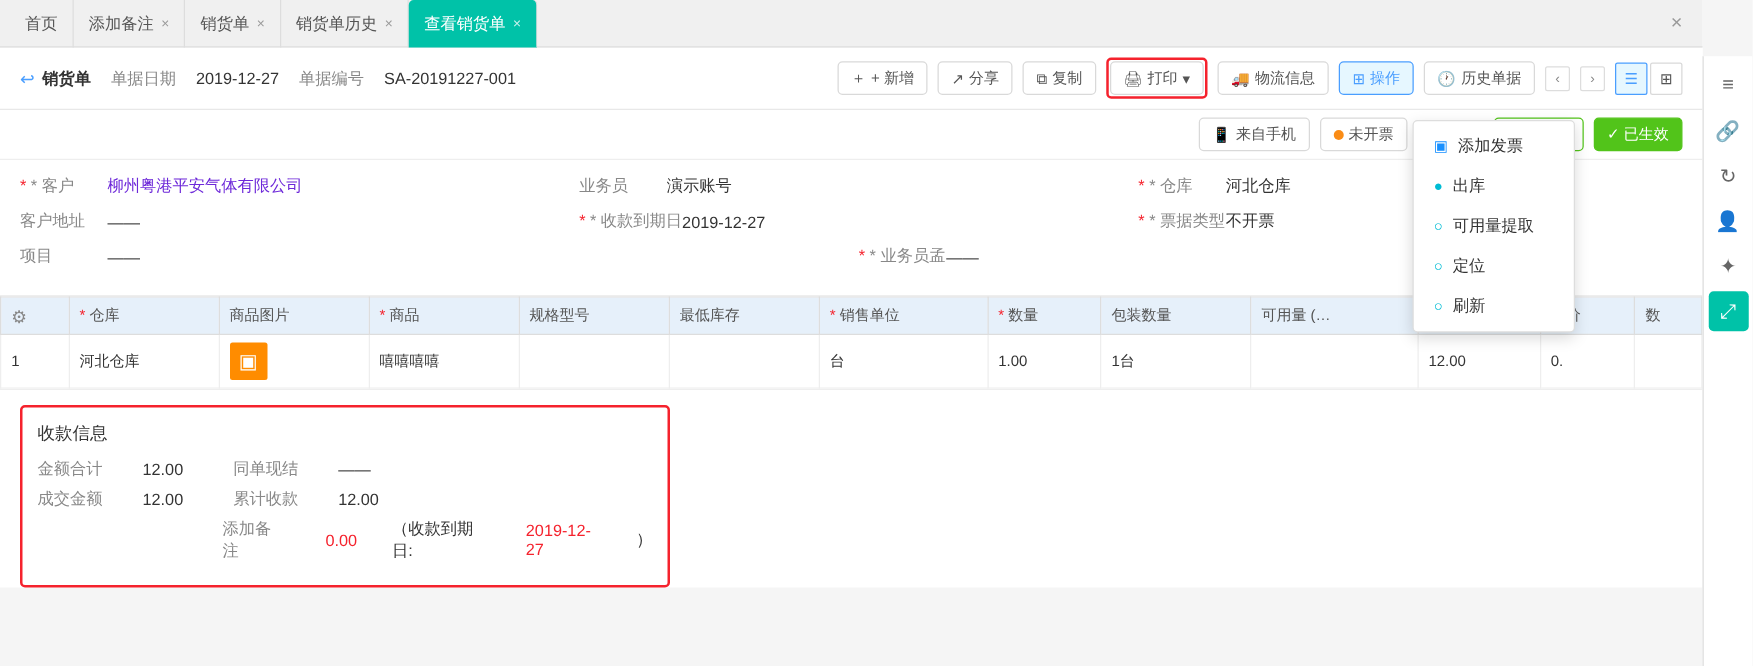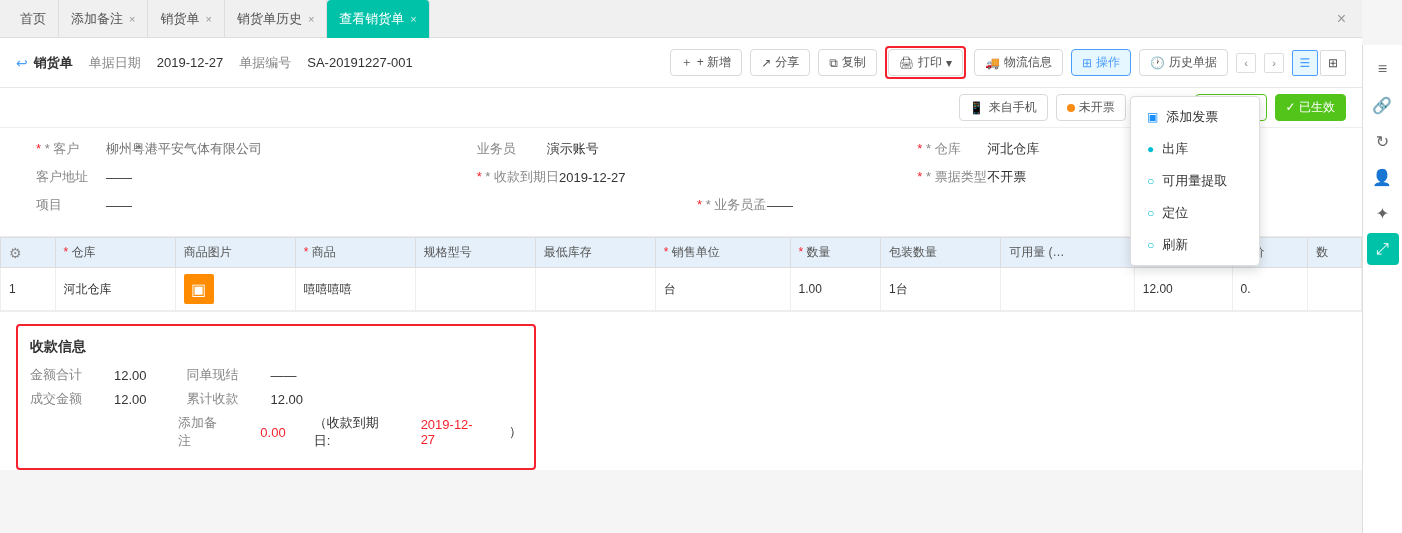--- a/index.html
+++ b/index.html
@@ -62,26 +62,26 @@
     .action-bar-btn .dot { width: 8px; height: 8px; border-radius: 50%; display: inline-block; }
     .action-bar-btn .dot.orange { background: #fa8c16; }
     .confirm-btn {
       display: flex; align-items: center; gap: 4px; padding: 4px 10px;
       border: 1px solid #52c41a; border-radius: 4px; background: #fff;
       cursor: pointer; font-size: 12px; color: #52c41a;
     }
 
     
     .form-section { padding: 12px 16px; border-bottom: 1px solid #eee; }
-    .form-row { display: flex; align-items: center; margin-bottom: 10px; gap: 12px; margin-left: 20px; }
+    .form-row { display: flex; align-items: center; margin-bottom: 10px; gap: 12px; }
     .form-field { display: flex; align-items: center; flex: 1; min-width: 0; }
     .form-label { color: #888; font-size: 13px; white-space: nowrap; min-width: 70px; }
     .form-label.required::before { content: '* '; color: #f5222d; }
     .form-value { color: #333; font-size: 13px; }
-    .form-value.link { color: #737373; cursor: pointer; }
+    .form-value.link { color: #6d28d9; cursor: pointer; }
 
     
     .table-container { overflow-x: auto; border-bottom: 1px solid #eee; }
     table { width: 100%; border-collapse: collapse; font-size: 12px; }
     thead tr { background: #e6f0fa; }
     thead th {
       padding: 6px 8px; border: 1px solid #ddd; font-weight: normal;
       color: #555; white-space: nowrap; text-align: left;
     }
     thead th.required::before { content: '* '; color: #f5222d; }
@@ -97,21 +97,21 @@
       width: 30px; height: 30px; background: #ff8c00;
       display: flex; align-items: center; justify-content: center;
       border-radius: 2px;
     }
 
     
     .payment-section {
       border: 2px solid #f5222d; margin: 12px 16px; padding: 12px;
       border-radius: 4px; background: #fff; max-width: 520px;
     }
-    .payment-title { font-weight: bold; font-size: 14px; margin-bottom: 10px; }
+    .payment-title { font-weight: normal; font-size: 14px; margin-bottom: 10px; }
     .payment-row { display: flex; gap: 40px; margin-bottom: 6px; }
     .payment-field { display: flex; align-items: center; gap: 24px; }
     .payment-label { color: #888; font-size: 13px; }
     .payment-value { color: #333; font-size: 13px; }
     .payment-value.orange { color: #f5222d; }
     .payment-value.date { color: #f5222d; }
 
     
     .dropdown-menu {
       position: absolute; top: 96px; right: 142px;

